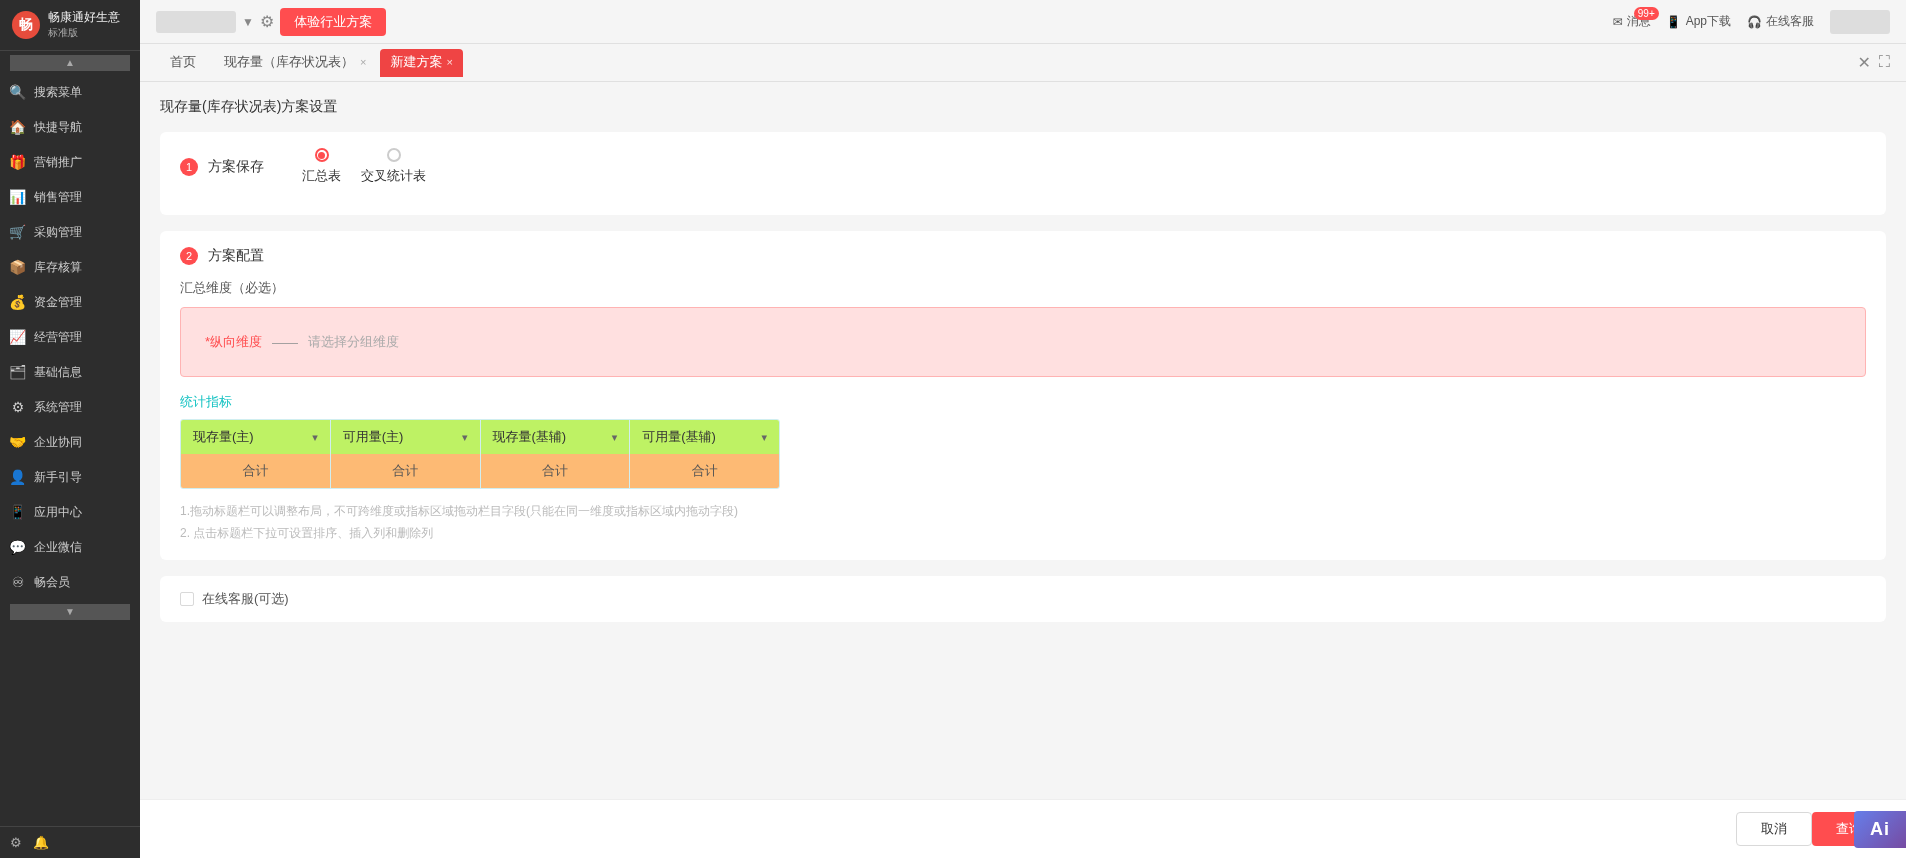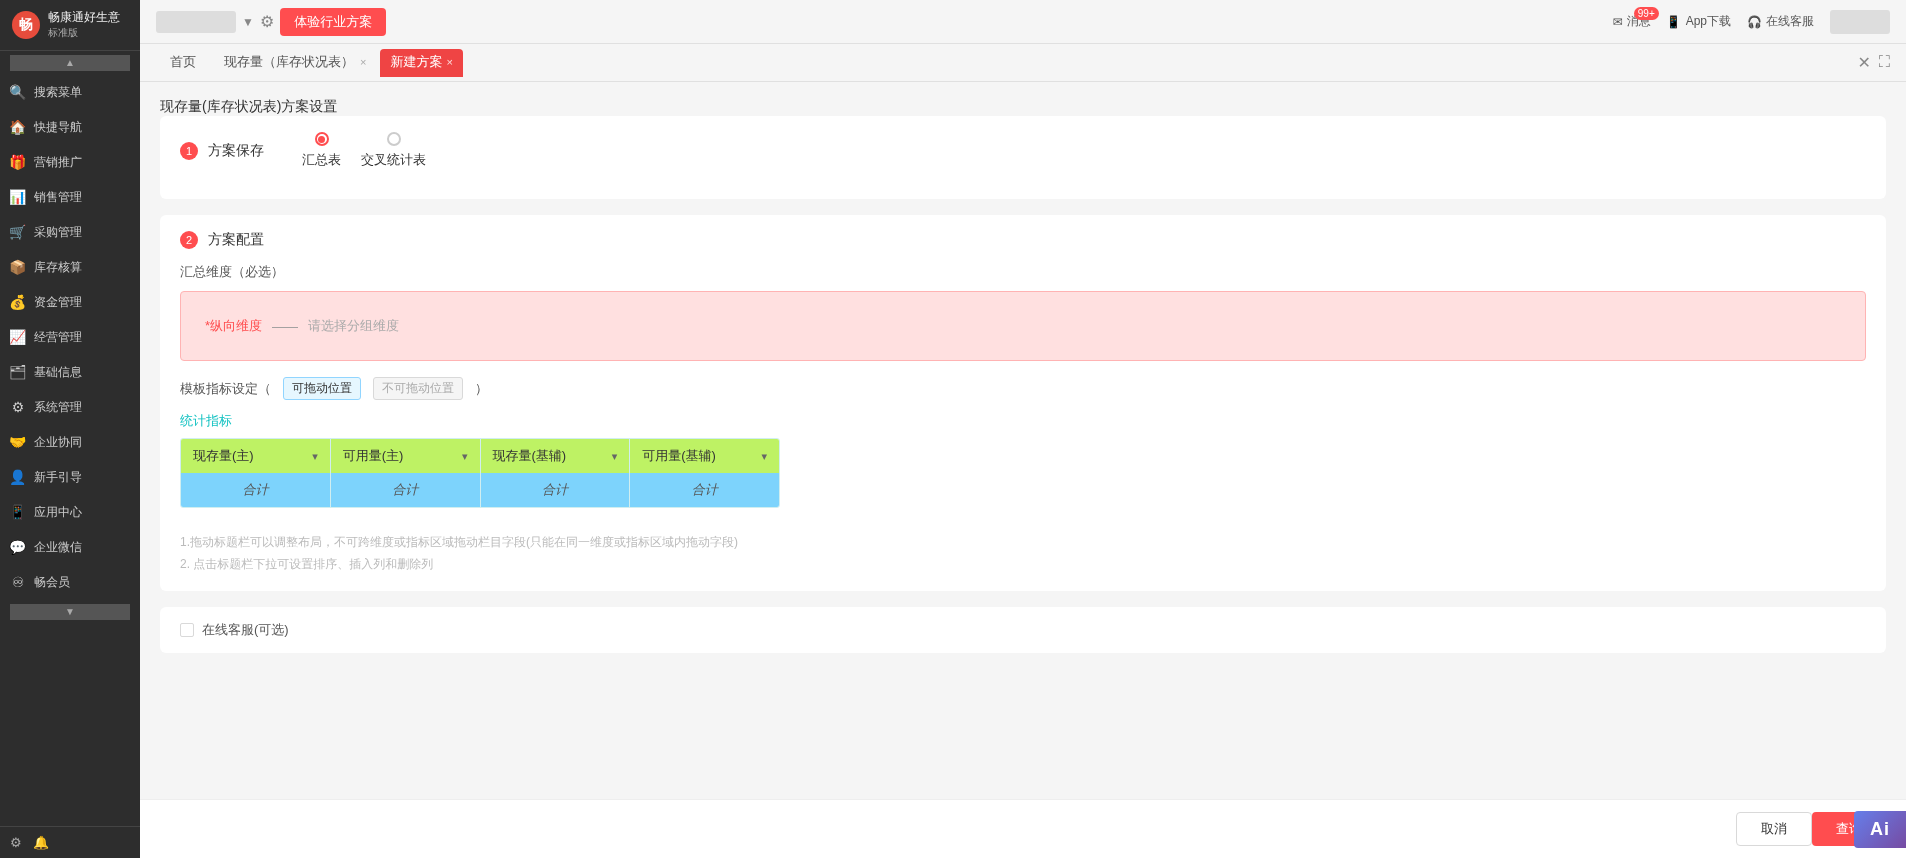--- a/index.html
+++ b/index.html
@@ -127,21 +127,21 @@
     .tabbar-icon-btn { color: #888; cursor: pointer; font-size: 16px; }
 
     
     .content {
       flex: 1;
       overflow-y: auto;
       padding: 16px 20px;
       background: #f5f5f5;
     }
     .page-title {
-      font-size: 14px; color: #333; margin-bottom: 0;
+      font-size: 14px; color: #333; margin-bottom: 16px;
     }
 
     
     .section {
       background: white;
       border-radius: 6px;
       margin-bottom: 16px;
       padding: 16px 20px;
     }
     .section-header {
@@ -213,34 +213,34 @@
       display: flex; background: #bef264;
     }
     .stats-col {
       flex: 1;
       padding: 8px 12px;
       display: flex; align-items: center; justify-content: space-between;
       border-right: 1px solid #d0eef0;
       font-size: 13px; color: #333;
     }
     .stats-col:last-child { border-right: none; }
-    .stats-table-body { display: flex; background: #7dd3fc; font-style: italic; }
+    .stats-table-body { display: flex; background: #fdba74; }
     .stats-cell {
       flex: 1;
       padding: 8px 12px;
       text-align: center;
       border-right: 1px solid #d0eef0;
       font-size: 13px; color: #555;
     }
     .stats-cell:last-child { border-right: none; }
     .col-dropdown { color: #666; font-size: 11px; cursor: pointer; }
 
     
     .tips {
-      margin-top: 24px;
+      margin-top: 12px;
       color: #bbb;
       font-size: 12px;
       line-height: 1.8;
     }
 
     
     .footer-section {
       background: white;
       border-radius: 6px;
       padding: 14px 20px;
@@ -453,26 +453,20 @@
       </div>
 
       <div class="config-label">汇总维度（必选）</div>
 
       <div class="dimension-area">
         <span class="dimension-required">*纵向维度</span>
         <span class="dimension-dash">——</span>
         <span class="dimension-placeholder">请选择分组维度</span>
       </div>
 
-      <div class="indicator-settings">
-        <span class="indicator-label">模板指标设定（</span>
-        <span class="indicator-tag">可拖动位置</span>
-        <span class="indicator-tag disabled">不可拖动位置</span>
-        <span class="indicator-label">）</span>
-      </div>
 
       <div class="stats-label">统计指标</div>
 
       <div class="stats-table">
         <div class="stats-table-header">
           <div class="stats-col">
             <span>现存量(主)</span>
             <span class="col-dropdown">▾</span>
           </div>
           <div class="stats-col">

